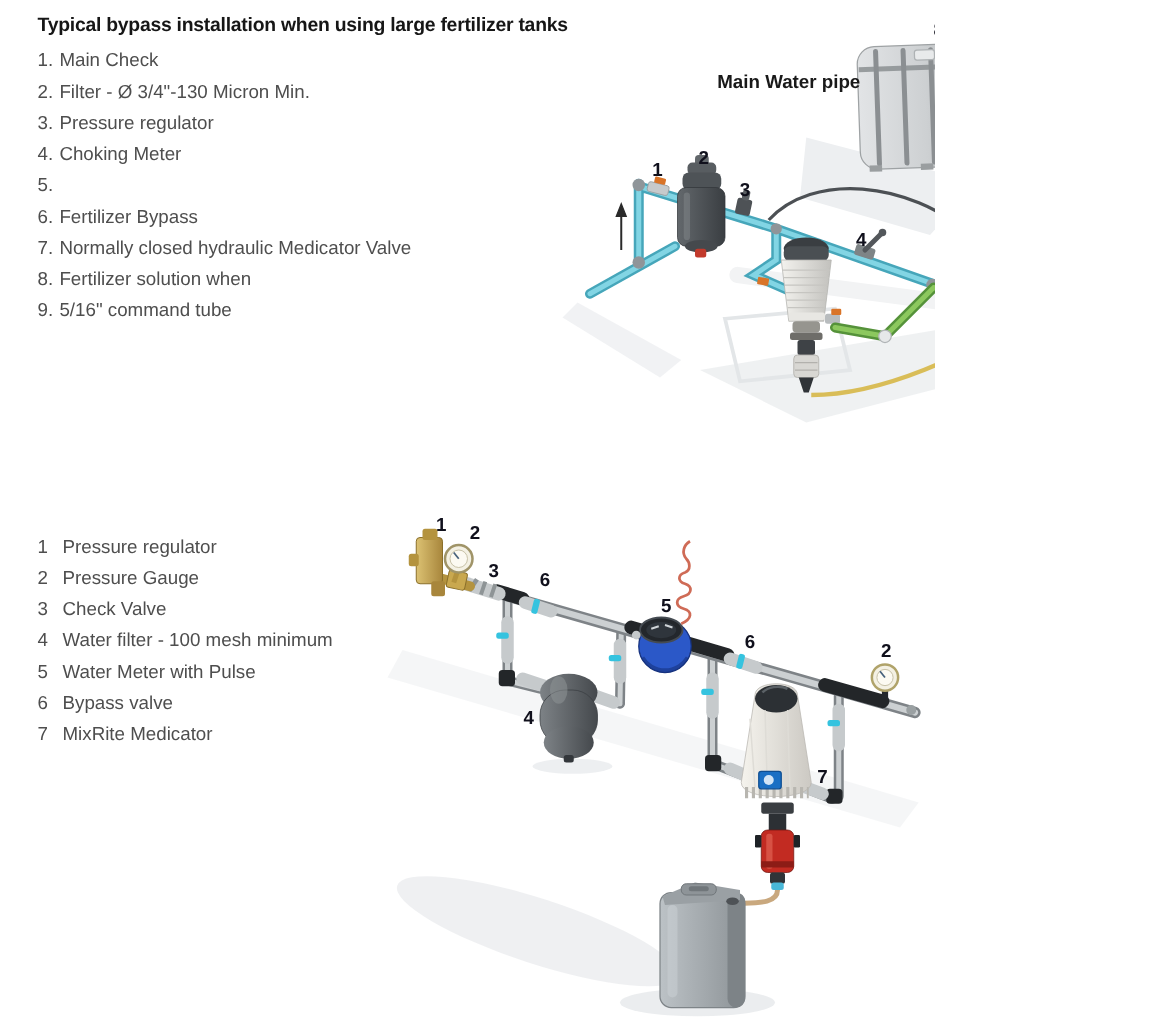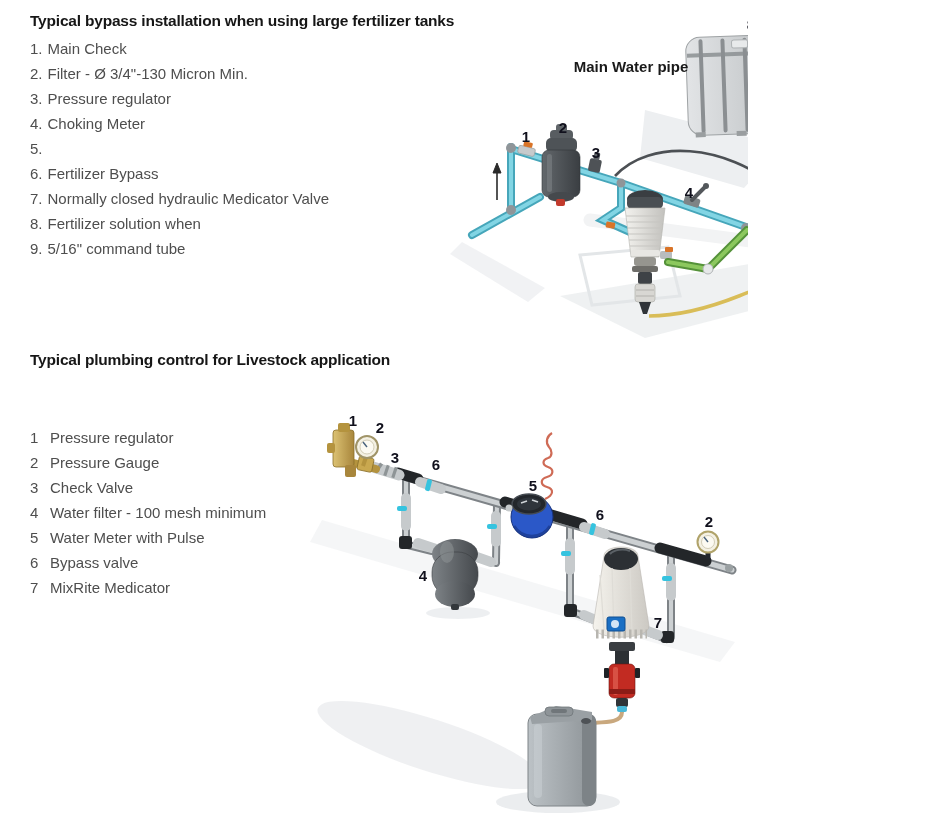--- a/index.html
+++ b/index.html
@@ -56,21 +56,20 @@
     <li>
         <span class="num">8.</span>
         <span class="lbl">Fertilizer solution when</span>
       </li>
     <li>
         <span class="num">9.</span>
         <span class="lbl">5/16" command tube</span>
       </li>
   </ul>
 
-  <h2 class="sec-title" style="top:351px;">Typical plumbing control for Livestock application</h2>
   <ul class="legend spaced" style="top:425px;">
     <li>
         <span class="num">1</span>
         <span class="lbl">Pressure regulator</span>
       </li>
     <li>
         <span class="num">2</span>
         <span class="lbl">Pressure Gauge</span>
       </li>
     <li>

